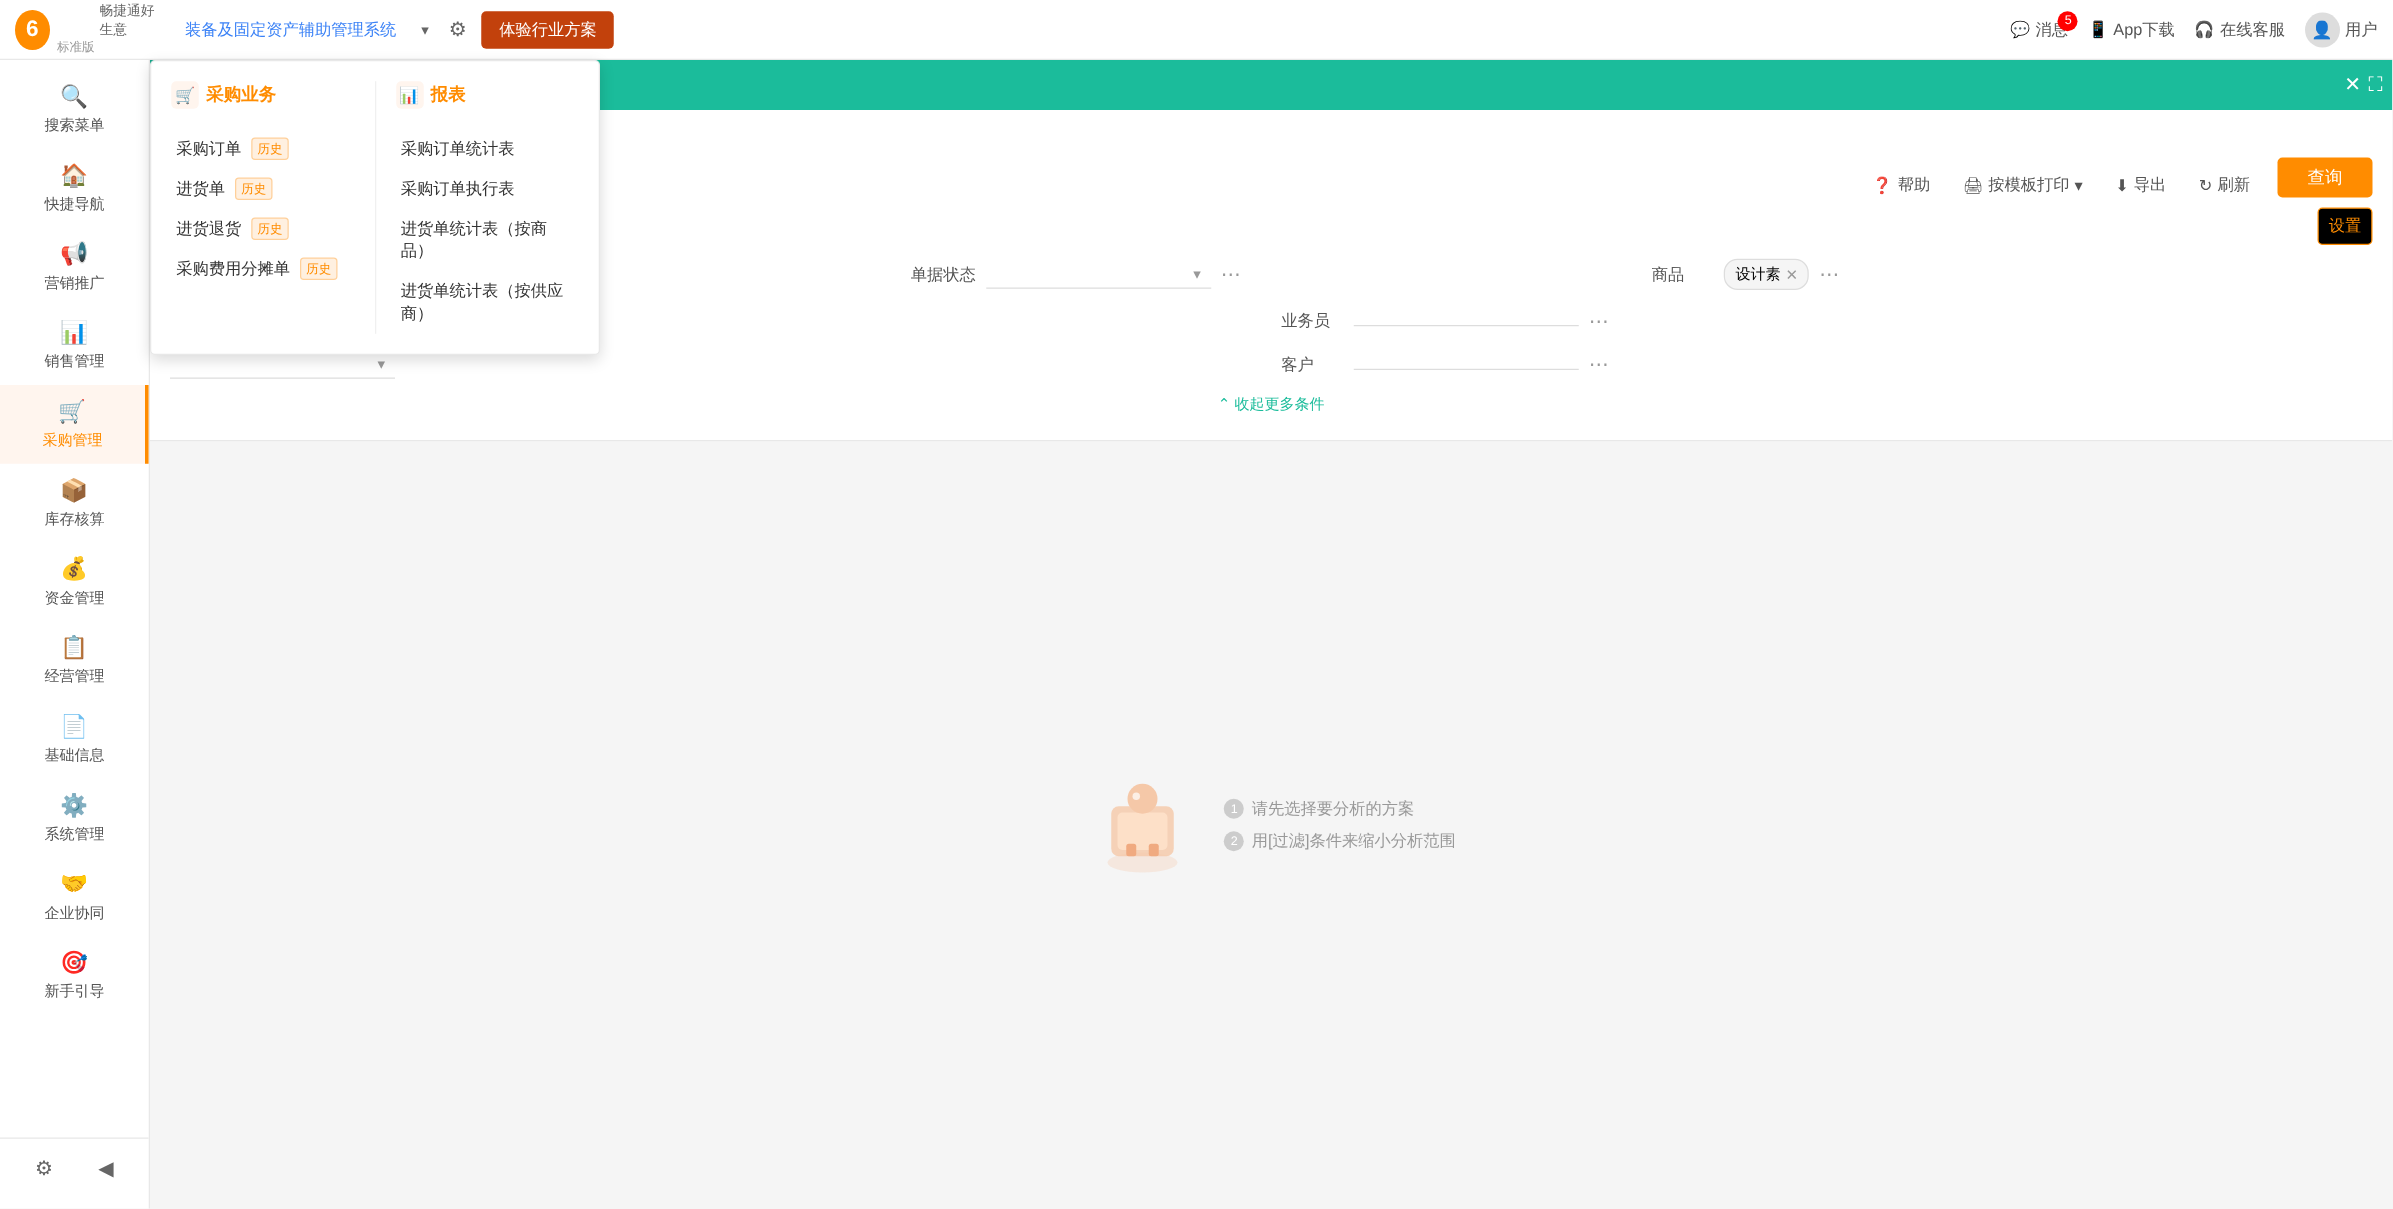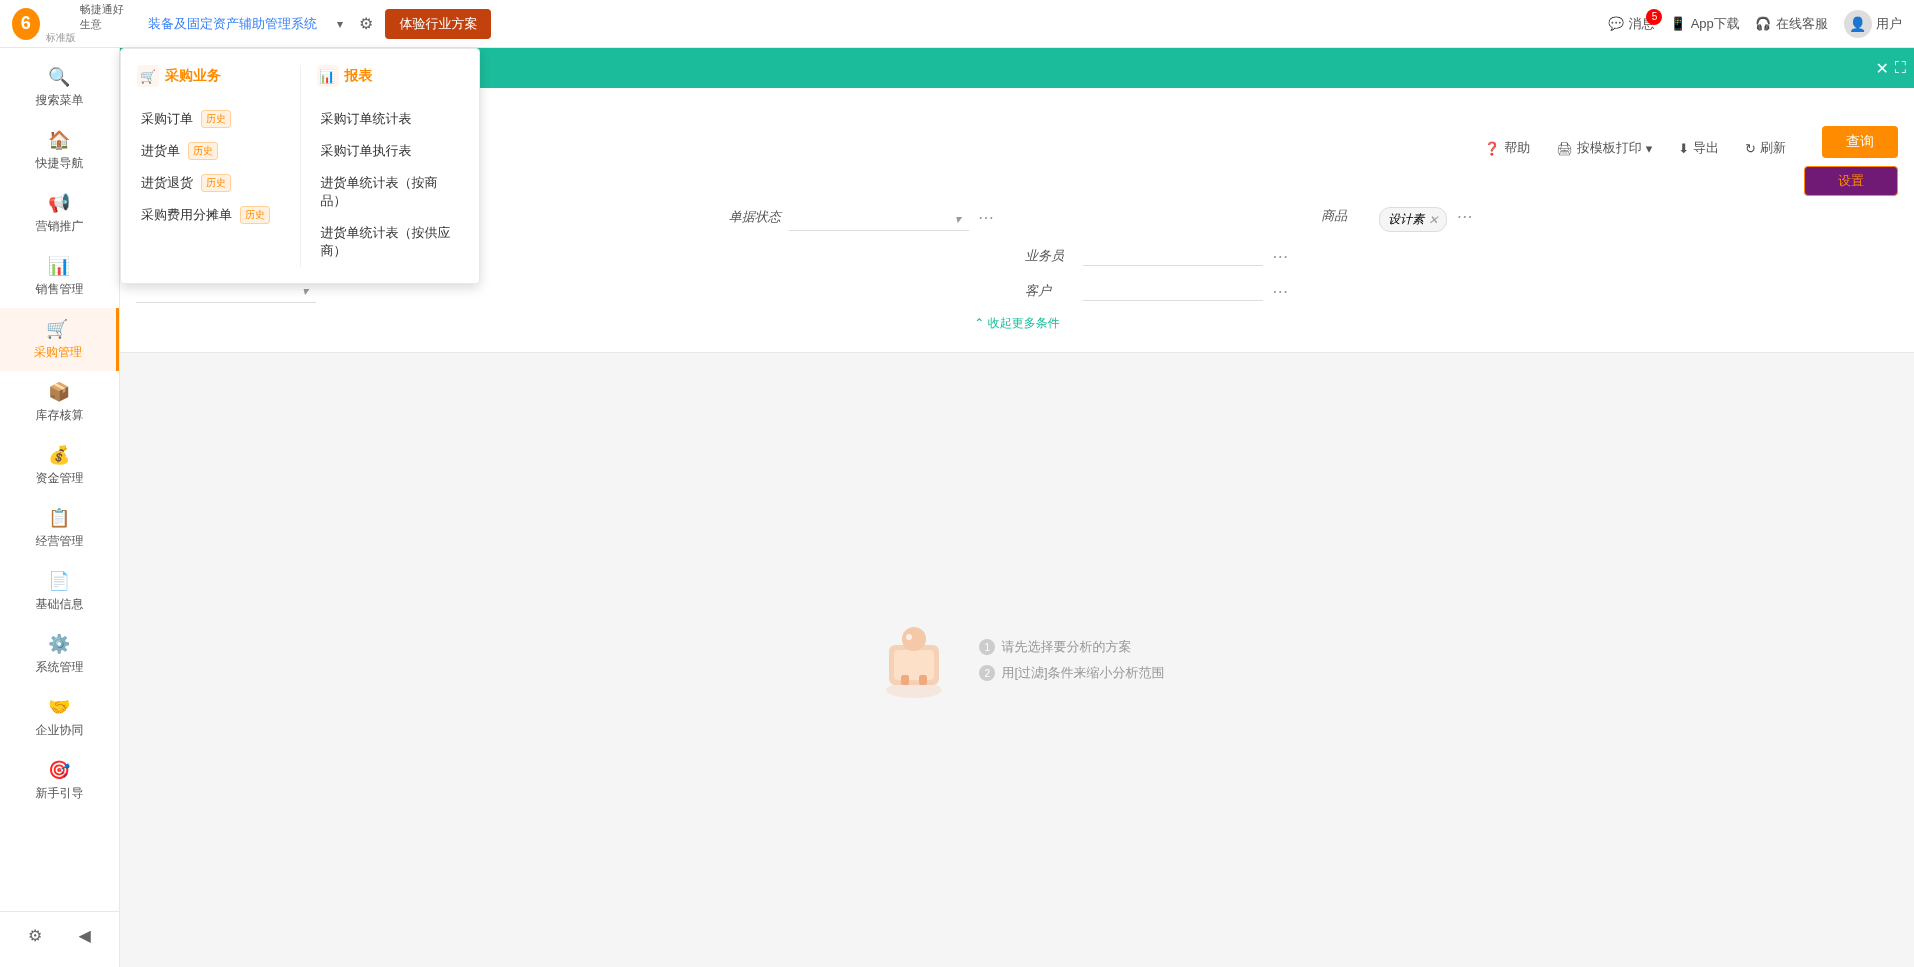--- a/index.html
+++ b/index.html
@@ -227,44 +227,44 @@
     .query-btn {
       background: #ff8c00;
       color: #fff;
       border: none;
       border-radius: 4px;
       padding: 7px 24px;
       font-size: 14px;
       cursor: pointer;
     }
     .set-btn {
-      background: #701a75;
+      background: #000000;
       color: #ff8c00;
       border: 1px solid #ff8c00;
       border-radius: 4px;
-      padding: 5px 33px;
+      padding: 5px 8px;
       font-size: 13px;
       cursor: pointer;
       margin-top: 4px;
     }
     .filter-rows {
       display: flex;
       flex-direction: column;
       gap: 10px;
     }
     .filter-row {
       display: flex;
       align-items: center;
       gap: 16px;
     }
     .filter-group {
       display: flex;
+      align-items: center;
       gap: 8px;
       flex: 1;
-      font-style: italic;
     }
     .filter-label {
       font-size: 13px;
       color: #555;
       white-space: nowrap;
       min-width: 50px;
     }
     .filter-tag {
       display: flex;
       align-items: center;

